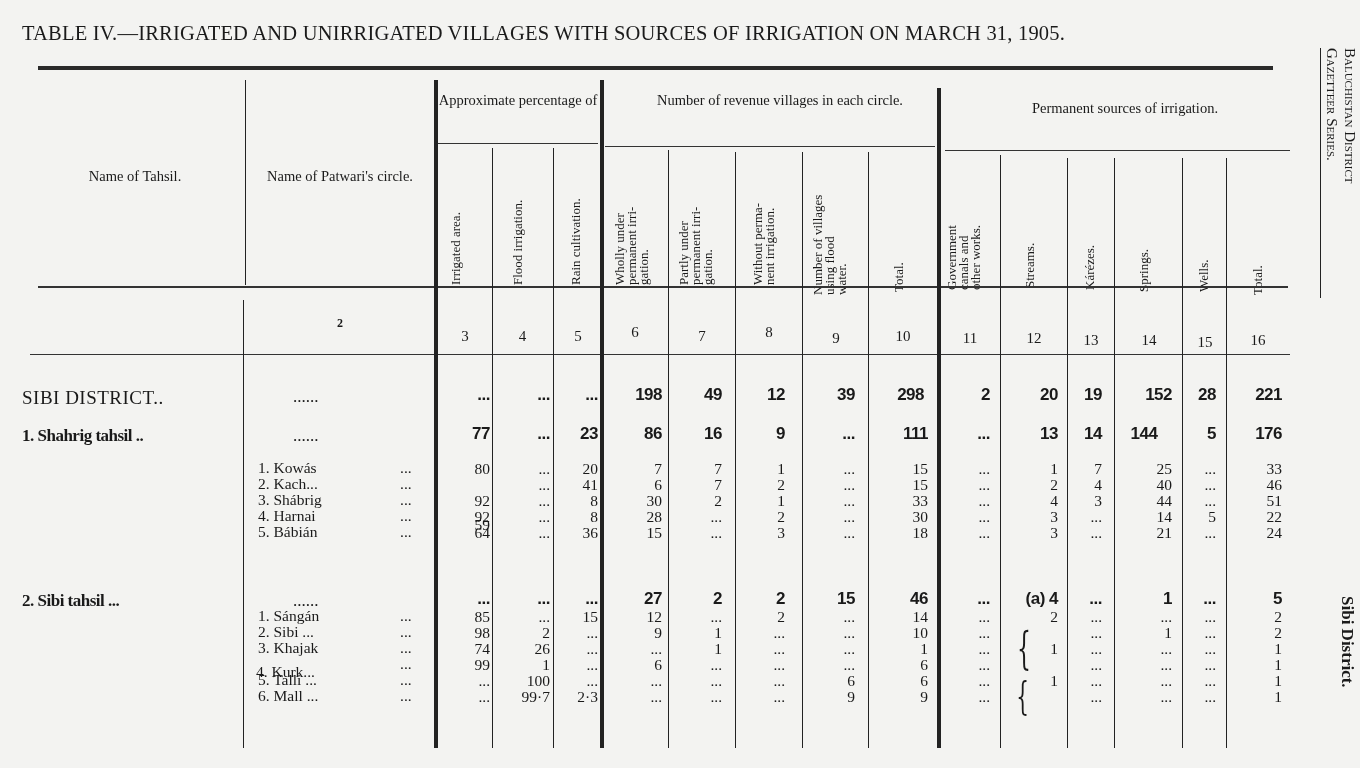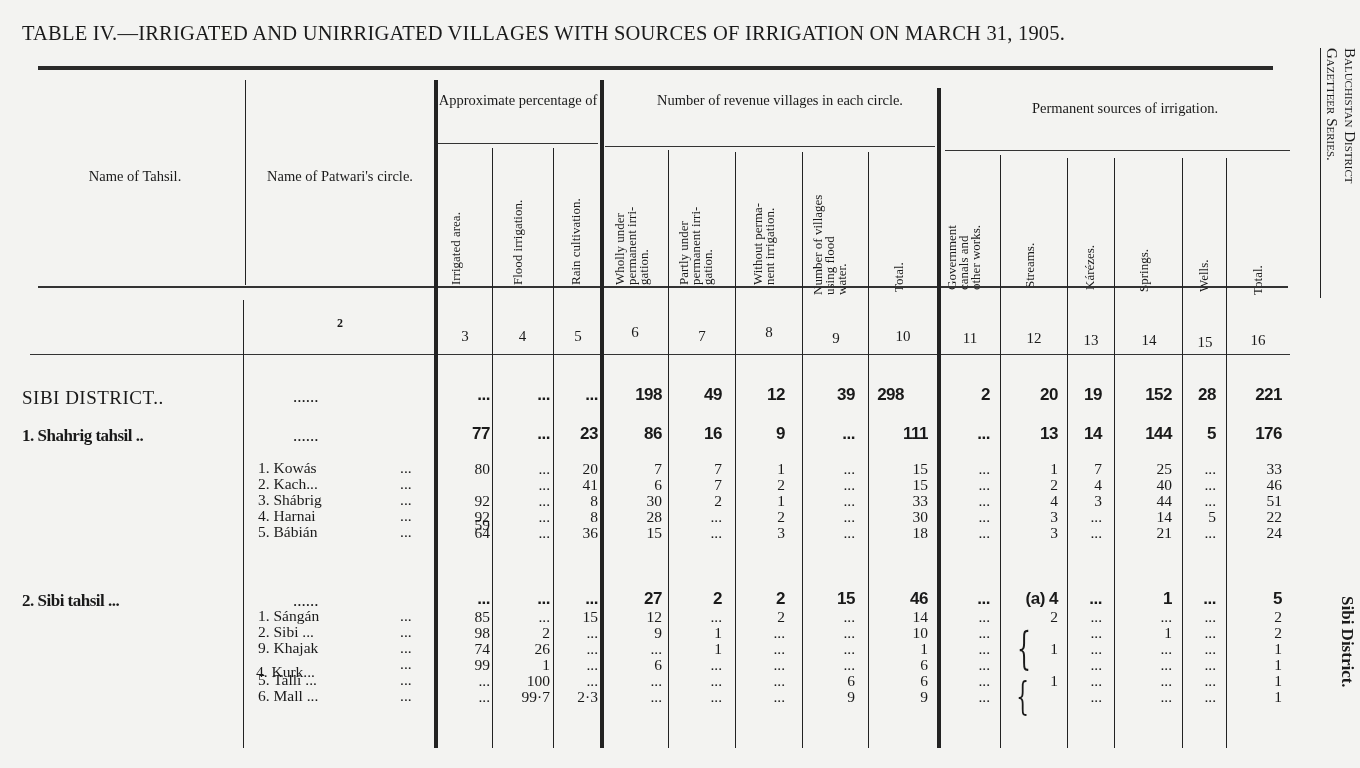--- a/index.html
+++ b/index.html
@@ -113,41 +113,41 @@
   <div id="body-rows">
       <div class="lbl" style="font-size: 19px; letter-spacing: 0.5px; left: 22px; top: 387px;">SIBI DISTRICT..</div>
       <div class="lbl" style="left: 293px; top: 387px;">......</div>
       <div class="cell bold" style="left: 440px; width: 50px; top: 385px;">...</div>
       <div class="cell bold" style="left: 495px; width: 55px; top: 385px;">...</div>
       <div class="cell bold" style="left: 556px; width: 42px; top: 385px;">...</div>
       <div class="cell bold" style="left: 606px; width: 56px; top: 385px;">198</div>
       <div class="cell bold" style="left: 670px; width: 52px; top: 385px;">49</div>
       <div class="cell bold" style="left: 737px; width: 48px; top: 385px;">12</div>
       <div class="cell bold" style="left: 804px; width: 51px; top: 385px;">39</div>
-      <div class="cell bold" style="left: 870px; width: 34px; top: 385px;">298</div>
+      <div class="cell bold" style="left: 870px; width: 54px; top: 385px;">298</div>
       <div class="cell bold" style="left: 941px; width: 49px; top: 385px;">2</div>
       <div class="cell bold" style="left: 1002px; width: 56px; top: 385px;">20</div>
       <div class="cell bold" style="left: 1068px; width: 34px; top: 385px;">19</div>
       <div class="cell bold" style="left: 1116px; width: 56px; top: 385px;">152</div>
       <div class="cell bold" style="left: 1184px; width: 32px; top: 385px;">28</div>
       <div class="cell bold" style="left: 1228px; width: 54px; top: 385px;">221</div>
       <div class="lbl bold" style="left: 22px; top: 426px;">1.  Shahrig tahsil  ..</div>
       <div class="lbl" style="left: 293px; top: 426px;">......</div>
       <div class="cell bold" style="left: 440px; width: 50px; top: 424px;">77</div>
       <div class="cell bold" style="left: 495px; width: 55px; top: 424px;">...</div>
       <div class="cell bold" style="left: 556px; width: 42px; top: 424px;">23</div>
       <div class="cell bold" style="left: 606px; width: 56px; top: 424px;">86</div>
       <div class="cell bold" style="left: 670px; width: 52px; top: 424px;">16</div>
       <div class="cell bold" style="left: 737px; width: 48px; top: 424px;">9</div>
       <div class="cell bold" style="left: 804px; width: 51px; top: 424px;">...</div>
       <div class="cell bold" style="left: 870px; width: 58px; top: 424px;">111</div>
       <div class="cell bold" style="left: 941px; width: 49px; top: 424px;">...</div>
       <div class="cell bold" style="left: 1002px; width: 56px; top: 424px;">13</div>
       <div class="cell bold" style="left: 1068px; width: 34px; top: 424px;">14</div>
-      <div class="cell bold" style="left: 1116px; width: 56px; top: 424px;">144</div>
+      <div class="cell bold" style="left: 1116px; width: 56px; top: 424px; text-align: center;">144</div>
       <div class="cell bold" style="left: 1184px; width: 32px; top: 424px;">5</div>
       <div class="cell bold" style="left: 1228px; width: 54px; top: 424px;">176</div>
       <div class="lbl sub" style="left: 258px; top: 461px;">1. Kowás</div>
       <div class="lbl sub" style="left: 400px; top: 461px;">...</div>
       <div class="cell" style="font-size: 15.5px; left: 440px; width: 50px; top: 460px;">80</div>
       <div class="cell" style="font-size: 15.5px; left: 495px; width: 55px; top: 460px;">...</div>
       <div class="cell" style="font-size: 15.5px; left: 556px; width: 42px; top: 460px;">20</div>
       <div class="cell" style="font-size: 15.5px; left: 606px; width: 56px; top: 460px;">7</div>
       <div class="cell" style="font-size: 15.5px; left: 670px; width: 52px; top: 460px;">7</div>
       <div class="cell" style="font-size: 15.5px; left: 737px; width: 48px; top: 460px;">1</div>
@@ -264,21 +264,21 @@
       <div class="cell" style="font-size: 15.5px; left: 670px; width: 52px; top: 624px;">1</div>
       <div class="cell" style="font-size: 15.5px; left: 737px; width: 48px; top: 624px;">...</div>
       <div class="cell" style="font-size: 15.5px; left: 804px; width: 51px; top: 624px;">...</div>
       <div class="cell" style="font-size: 15.5px; left: 870px; width: 58px; top: 624px;">10</div>
       <div class="cell" style="font-size: 15.5px; left: 941px; width: 49px; top: 624px;">...</div>
       <div class="cell" style="font-size: 15.5px; left: 1002px; width: 56px; top: 624px;"></div>
       <div class="cell" style="font-size: 15.5px; left: 1068px; width: 34px; top: 624px;">...</div>
       <div class="cell" style="font-size: 15.5px; left: 1116px; width: 56px; top: 624px;">1</div>
       <div class="cell" style="font-size: 15.5px; left: 1184px; width: 32px; top: 624px;">...</div>
       <div class="cell" style="font-size: 15.5px; left: 1228px; width: 54px; top: 624px;">2</div>
-      <div class="lbl sub" style="left: 258px; top: 641px;">9. Khajak</div>
+      <div class="lbl sub" style="left: 258px; top: 641px;">3. Khajak</div>
       <div class="lbl sub" style="left: 400px; top: 641px;">...</div>
       <div class="cell" style="font-size: 15.5px; left: 440px; width: 50px; top: 640px;">74</div>
       <div class="cell" style="font-size: 15.5px; left: 495px; width: 55px; top: 640px;">26</div>
       <div class="cell" style="font-size: 15.5px; left: 556px; width: 42px; top: 640px;">...</div>
       <div class="cell" style="font-size: 15.5px; left: 606px; width: 56px; top: 640px;">...</div>
       <div class="cell" style="font-size: 15.5px; left: 670px; width: 52px; top: 640px;">1</div>
       <div class="cell" style="font-size: 15.5px; left: 737px; width: 48px; top: 640px;">...</div>
       <div class="cell" style="font-size: 15.5px; left: 804px; width: 51px; top: 640px;">...</div>
       <div class="cell" style="font-size: 15.5px; left: 870px; width: 58px; top: 640px;">1</div>
       <div class="cell" style="font-size: 15.5px; left: 941px; width: 49px; top: 640px;">...</div>

